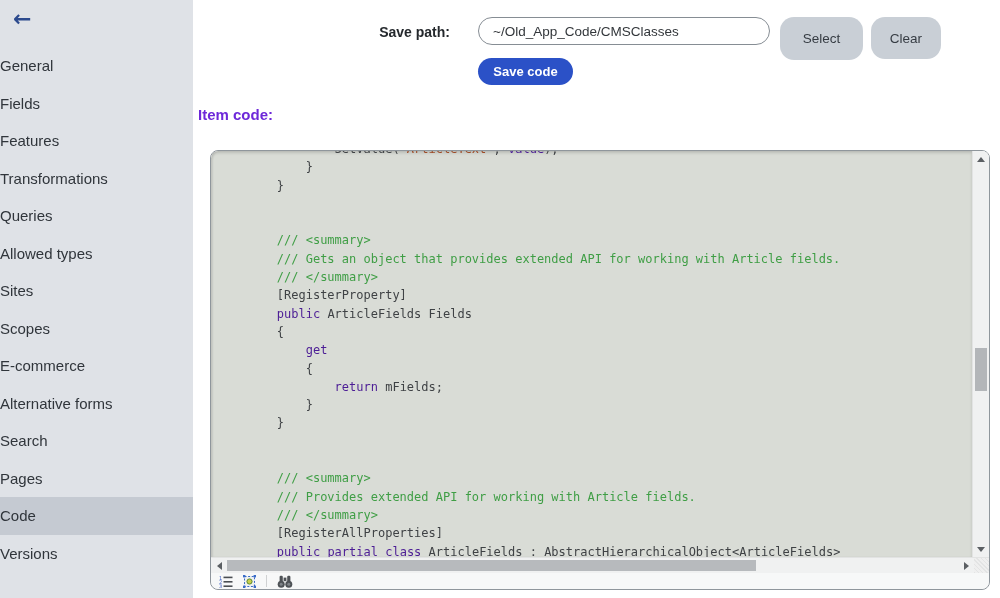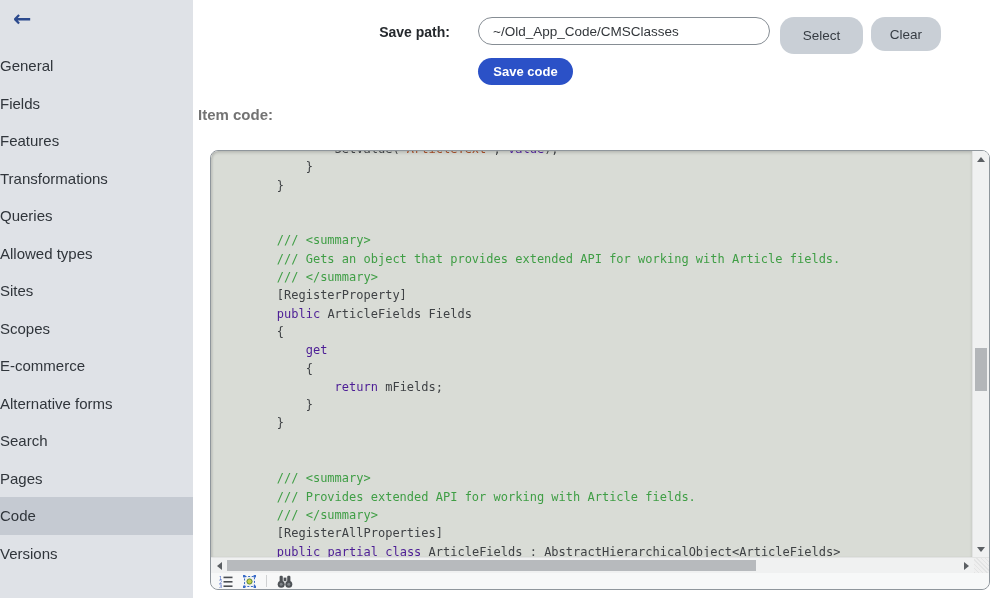--- a/index.html
+++ b/index.html
@@ -37,31 +37,31 @@
   }
   .save-path-input {
     position:absolute; left:478px; top:17px; width:292px; height:28px;
     border:1px solid #868d94; border-radius:14px; background:#fff;
     padding:0 14px; font-size:13.5px; color:#33373b;
     font-family:"Liberation Sans", sans-serif; outline:none;
   }
   .btn { border:none; border-radius:14px; cursor:pointer;
     font-family:"Liberation Sans", sans-serif; }
   .btn-gray { background:#c9cfd6; color:#363c43; font-size:13.5px; }
-  .btn-select { position:absolute; left:780px; top:17px; width:83px; height:37px; }
-  .btn-clear  { position:absolute; left:871px; top:17px; width:70px; height:34px; }
+  .btn-select { position:absolute; left:780px; top:17px; width:83px; height:43px; }
+  .btn-clear  { position:absolute; left:871px; top:17px; width:70px; height:42px; }
   .btn-primary {
     position:absolute; left:478px; top:58px; width:95px; height:27px;
     background:#2b51c7; color:#ffffff; font-weight:bold; font-size:13px;
   }
 
   
   .item-code-label {
     position:absolute; left:198px; top:106px;
-    font-size:15px; font-weight:bold; color:#737373;
+    font-size:15px; font-weight:bold; color:#6d28d9;
   }
   .code-box {
     position:absolute; left:210px; top:150px; width:780px; height:440px;
     border:1px solid #8f969c; border-radius:8px; background:#f4f5f5;
     overflow:hidden;
   }
   .code-viewport {
     position:absolute; left:0; top:0; width:761px; height:406px;
     background:#d9dcd6; overflow:hidden; cursor:text;
     border-top-left-radius:7px;

